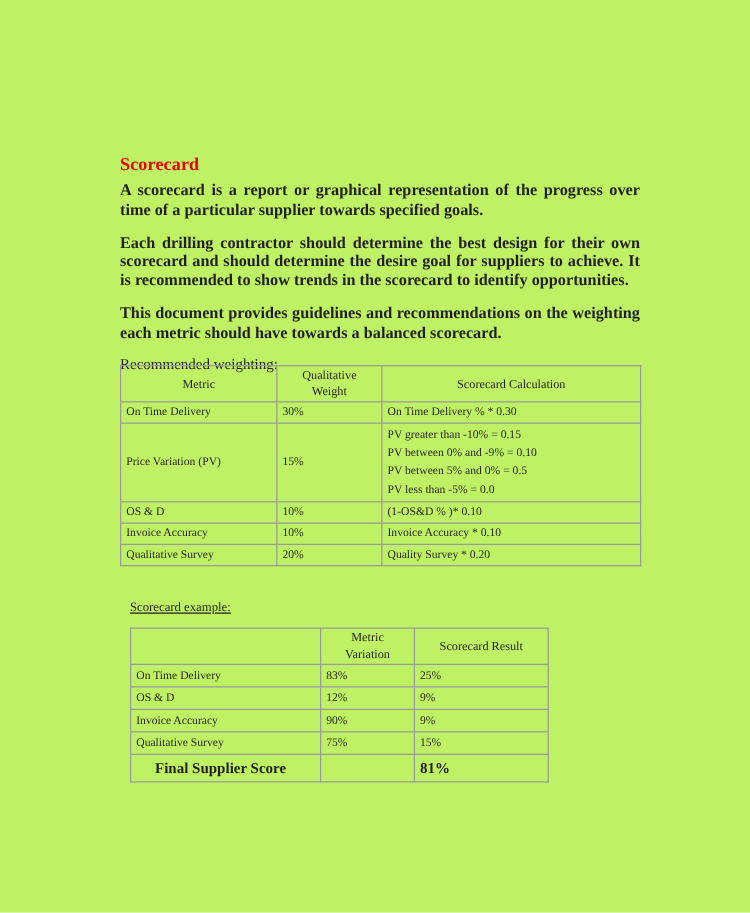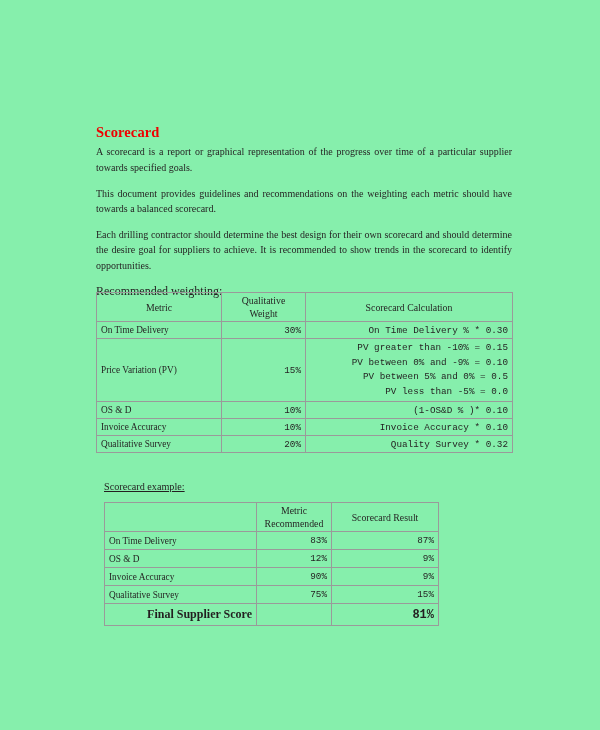--- a/index.html
+++ b/index.html
@@ -11,46 +11,47 @@
     width: 600px;
     height: 730px;
     font-family: "Liberation Serif", "DejaVu Serif", serif;
     color: #231f20;
     overflow: hidden;
   }
   .page {
     position: relative;
     width: 600px;
     height: 730px;
-    background: #86efac;
+    background: #bef264;
   }
   .content {
     position: absolute;
     left: 96px;
     top: 124px;
     width: 416px;
   }
 
   
   .doc-heading {
     font-size: 14.5px;
     font-weight: bold;
     color: #ee0000;
     margin: 0 0 3px 0;
     letter-spacing: 0.1px;
     line-height: 1.2;
   }
 
   
   p.body-text {
-    font-size: 10px;
+    font-size: 13px;
     line-height: 15.2px;
     margin: 0 0 11px 0;
     text-align: justify;
     color: #231f20;
+    font-weight: bold;
   }
   p.body-text:last-of-type { margin-bottom: 0; }
 
   .label-line {
     font-size: 12px;
     line-height: 15px;
     margin: 0;
     color: #231f20;
   }
 
@@ -69,21 +70,21 @@
   }
   .th-cell {
     font-weight: bold;
     text-align: center;
     font-size: 9.8px;
     line-height: 13px;
     padding-top: 3px;
     padding-bottom: 3px;
   }
   .c-left   { text-align: left; }
-  .c-center { text-align: right; font-family: Liberation Mono, monospace; }
+  .c-center { text-align: left; }
 
   
   #weighting-table {
     position: absolute;
     left: 96px;
     top: 292px;
     width: 416px;
   }
   #weighting-table col.m  { width: 125px; }
   #weighting-table col.w  { width: 84px; }
@@ -114,32 +115,32 @@
   }
   #example-table col.m  { width: 152px; }
   #example-table col.me { width: 75px; }
   #example-table col.sr { width: 107px; }
   #example-table td { height: 15px; }
   #example-table .total-row td {
     font-weight: bold;
     font-size: 12px;
     height: 19px;
   }
-  #example-table .total-row td.c-left { padding-left: 5px; text-align: right; }
+  #example-table .total-row td.c-left { padding-left: 19px; }
 </style>
 </head>
 <body>
 
 <div class="page">
 
   <div class="content">
     <h1 class="doc-heading">Scorecard</h1>
     <p class="body-text">A scorecard is a report or graphical representation of the progress over time of a particular supplier towards specified goals.</p>
+    <p class="body-text">Each drilling contractor should determine the best design for their own scorecard and should determine the desire goal for suppliers to achieve.  It is recommended to show trends in the scorecard to identify opportunities.</p>
     <p class="body-text">This document provides guidelines and recommendations on the weighting each metric should have towards a balanced scorecard.</p>
-    <p class="body-text">Each drilling contractor should determine the best design for their own scorecard and should determine the desire goal for suppliers to achieve.  It is recommended to show trends in the scorecard to identify opportunities.</p>
     <p class="label-line">Recommended weighting:</p>
   </div>
 
   <table class="doc-table" id="weighting-table">
     <colgroup>
         <col class="m">
         <col class="w">
         <col class="sc">
       </colgroup>
     <tbody>
@@ -175,47 +176,47 @@
         <td class="c-center">(1-OS&amp;D % )* 0.10</td>
       </tr>
       <tr>
         <td class="c-left">Invoice Accuracy</td>
         <td class="c-center">10%</td>
         <td class="c-center">Invoice Accuracy * 0.10</td>
       </tr>
       <tr>
         <td class="c-left">Qualitative Survey</td>
         <td class="c-center">20%</td>
-        <td class="c-center">Quality Survey * 0.32</td>
+        <td class="c-center">Quality Survey * 0.20</td>
       </tr>
     </tbody>
   </table>
 
   <div id="example-label">Scorecard example:</div>
 
   <table class="doc-table" id="example-table">
     <colgroup>
         <col class="m">
         <col class="me">
         <col class="sr">
       </colgroup>
     <tbody>
       <tr>
         <td class="th-cell"></td>
         <td class="th-cell">
           <span>Metric</span><br>
-          <span>Recommended</span>
+          <span>Variation</span>
         </td>
         <td class="th-cell">Scorecard Result</td>
       </tr>
 
       <tr>
         <td class="c-left">On Time Delivery</td>
         <td class="c-center">83%</td>
-        <td class="c-center">87%</td>
+        <td class="c-center">25%</td>
       </tr>
       <tr>
         <td class="c-left">OS &amp; D</td>
         <td class="c-center">12%</td>
         <td class="c-center">9%</td>
       </tr>
       <tr>
         <td class="c-left">Invoice Accuracy</td>
         <td class="c-center">90%</td>
         <td class="c-center">9%</td>

